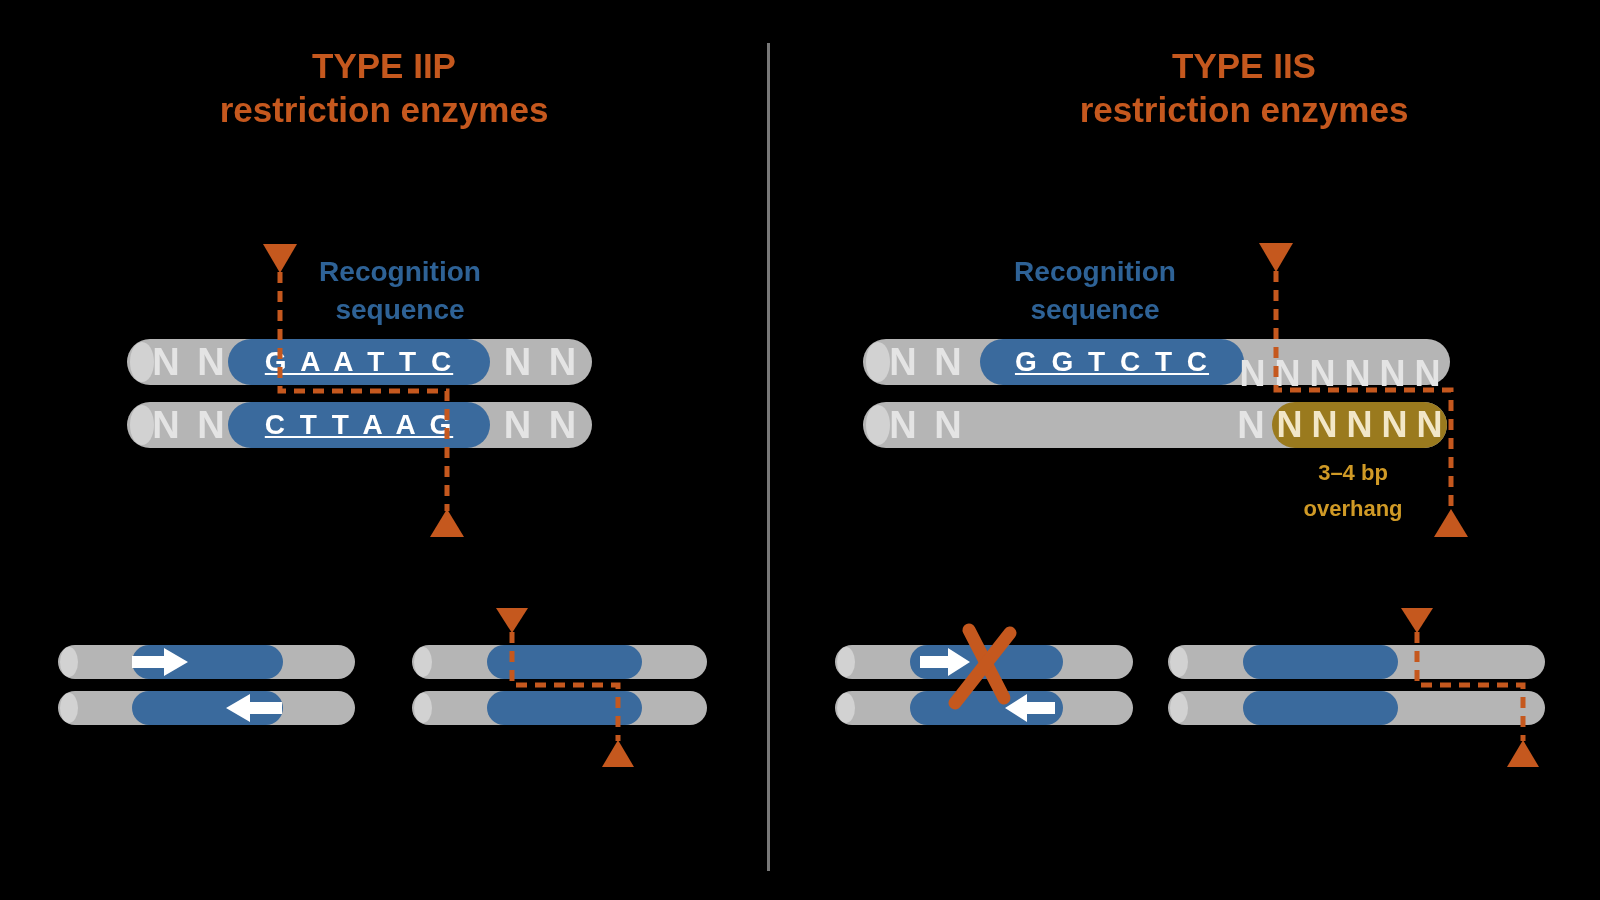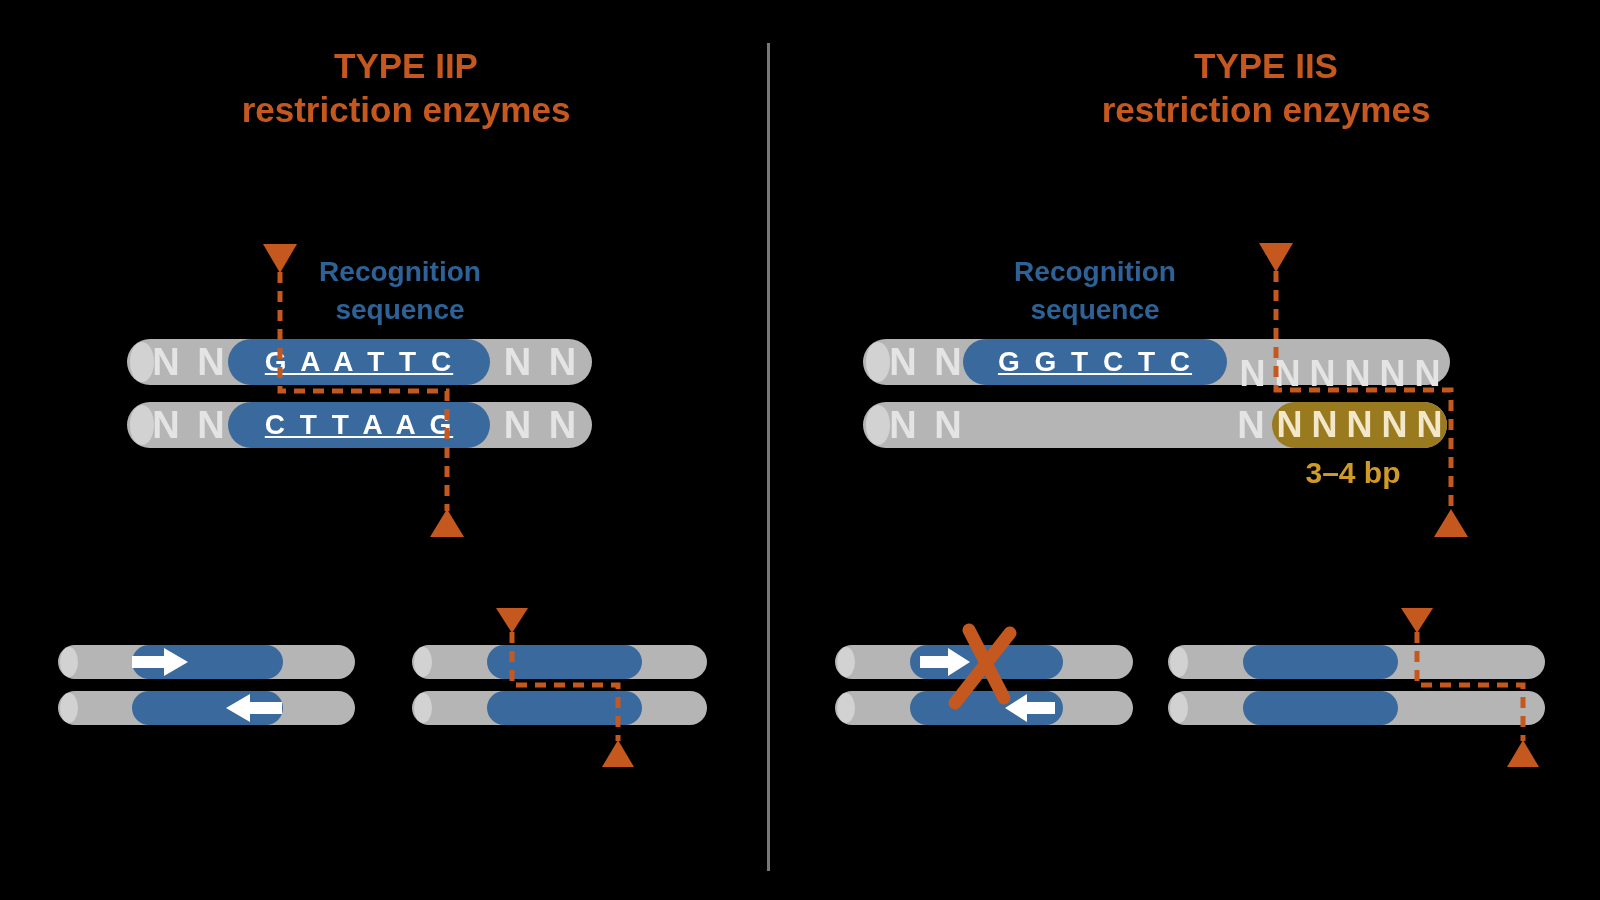--- a/index.html
+++ b/index.html
@@ -1,31 +1,31 @@
 <!DOCTYPE html>
 <html style="--background: #000000; --orange: #c5581e; --blue: #3a6a9d; --label-blue: #2e6296; --gray: #b5b5b5; --gray-cap: #d2d2d2; --gray-letter: #e4e4e4; --gold: #9a7a1e; --gold-letter: #f2e7c8; --gold-text: #d09a26; --divider: #787878;"><head>
 <meta charset="utf-8">
 <style>
   html,body{margin:0;padding:0;background:#000;}
   .canvas{position:relative;width:1600px;height:900px;background:var(--background,#000);
           overflow:hidden;font-family:"Liberation Sans",sans-serif;}
   .divider{position:absolute;left:767px;top:43px;width:3px;height:828px;background:var(--divider,#787878);}
 
   .title{position:absolute;top:44px;text-align:center;font-size:35px;font-weight:bold;
-         color:var(--orange,#c5581e);line-height:44px;padding-left:22px;}
+         color:var(--orange,#c5581e);line-height:44px;}
   .title.tleft{left:0;width:768px;}
   .title.tright{left:768px;width:952px;}
 
   .reco{position:absolute;top:253px;width:300px;text-align:center;font-size:28px;font-weight:bold;
         color:var(--label-blue,#2e6296);line-height:38px;}
   .reco.rleft{left:250px;}
   .reco.rright{left:945px;}
 
   .overhang-label{position:absolute;left:1253px;top:455px;width:200px;text-align:center;
-        font-size:30px;font-weight:bold;color:var(--gold-text,#d09a26);line-height:36px;}
+        font-size:22px;font-weight:bold;color:var(--gold-text,#d09a26);line-height:36px;}
 
   .strand{position:absolute;background:var(--gray,#b5b5b5);border-radius:999px;}
   .strand.big{height:46px;}
   .strand.small{height:34px;}
   .cap{position:absolute;left:3px;top:3px;bottom:3px;width:24px;border-radius:50%;
        background:var(--gray-cap,#d2d2d2);}
   .small .cap{left:2px;top:2px;bottom:2px;width:18px;}
 
   .seg{position:absolute;top:0;bottom:0;display:flex;align-items:center;justify-content:center;
        font-weight:bold;white-space:nowrap;}
@@ -99,33 +99,34 @@
   </div>
 
   <div class="reco rright">
     <div>Recognition</div>
     <div>sequence</div>
   </div>
 
   <div class="strand big" style="left:863px;top:339px;width:587px;">
     <div class="cap"></div>
     <div class="seg flank" style="left:24px;width:79px;">N N</div>
-    <div class="seg site" style="left:100px;width:264px;">G G T C T C</div>
+    <div class="seg site" style="left:117px;width:264px;">G G T C T C</div>
     <div class="seg flank many" style="left:367px;width:220px;margin-top:24px;">N N N N N N</div>
   </div>
 
   <div class="strand big" style="left:863px;top:402px;width:584px;">
     <div class="cap"></div>
     <div class="seg flank" style="left:24px;width:79px;">N N</div>
     <div class="seg spacer-n" style="left:367px;width:42px;">N</div>
     <div class="seg overhang" style="left:409px;width:175px;">N N N N N</div>
   </div>
 
   <div class="overhang-label">
     <div>3–4 bp</div>
+    <div>overhang</div>
   </div>
 
   <div class="strand small" style="left:835px;top:645px;width:298px;">
     <div class="cap"></div>
     <div class="seg site" style="left:75px;width:153px;"></div>
   </div>
   <div class="strand small" style="left:835px;top:691px;width:298px;">
     <div class="cap"></div>
     <div class="seg site" style="left:75px;width:153px;"></div>
   </div>

